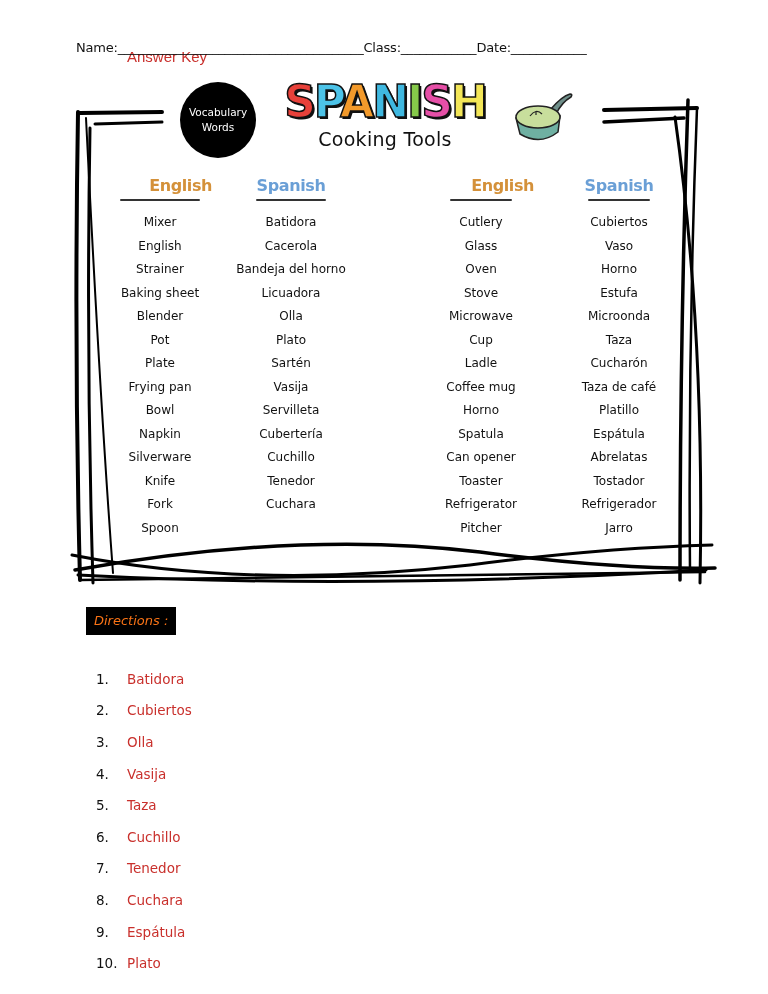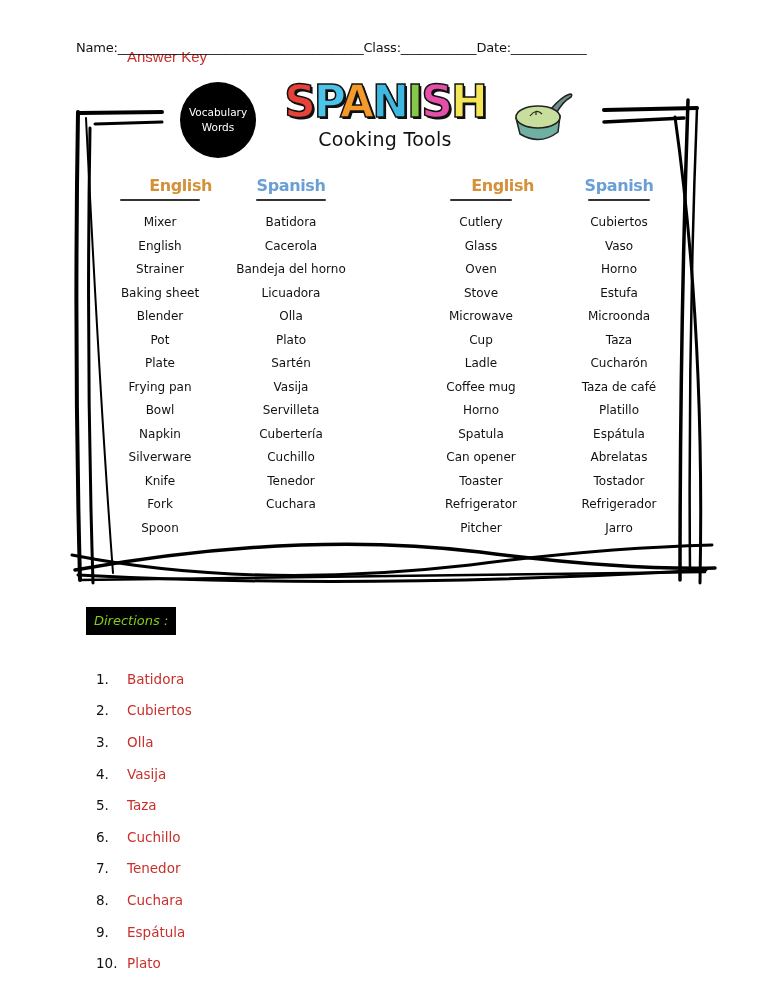--- a/index.html
+++ b/index.html
@@ -26,21 +26,21 @@
   .pan { position: absolute; left: 510px; top: 88px; width: 70px; height: 60px; }
 
   .col { position: absolute; top: 175px; text-align: center; }
   .col-head { font-weight: bold; font-size: 16px; height: 22px; line-height: 22px; letter-spacing: -0.4px; }
   .col-head.en { color: #d4913a; text-align: right; }
   .col-head.es { color: #6a9fd6; }
   .underline { display: block; margin: 2px auto 10px; height: 2px; background: #333; border-radius: 2px; }
   .word { font-size: 12px; height: 23.5px; line-height: 23.5px; white-space: nowrap; }
 
   .directions { position: absolute; left: 86px; top: 607px; display: flex; align-items: center; }
-  .dir-label { background: #000; color: #84cc16; font-size: 13px; padding: 6px 8px; height: 16px; line-height: 16px;
+  .dir-label { background: #000; color: #f97316; font-size: 13px; padding: 6px 8px; height: 16px; line-height: 16px;
                font-style: italic; }
   .dir-text { font-size: 12.5px; margin-left: 7px; letter-spacing: 0.4px; word-spacing: 2px; }
 
   .answers { position: absolute; left: 96px; top: 663px; }
   .answer-row { height: 31.6px; display: flex; align-items: center; font-size: 13.5px; }
   .answer-num { width: 31px; color: #111; }
   .answer-val { color: #c9302c; }
 </style>
 </head>
 <body>

